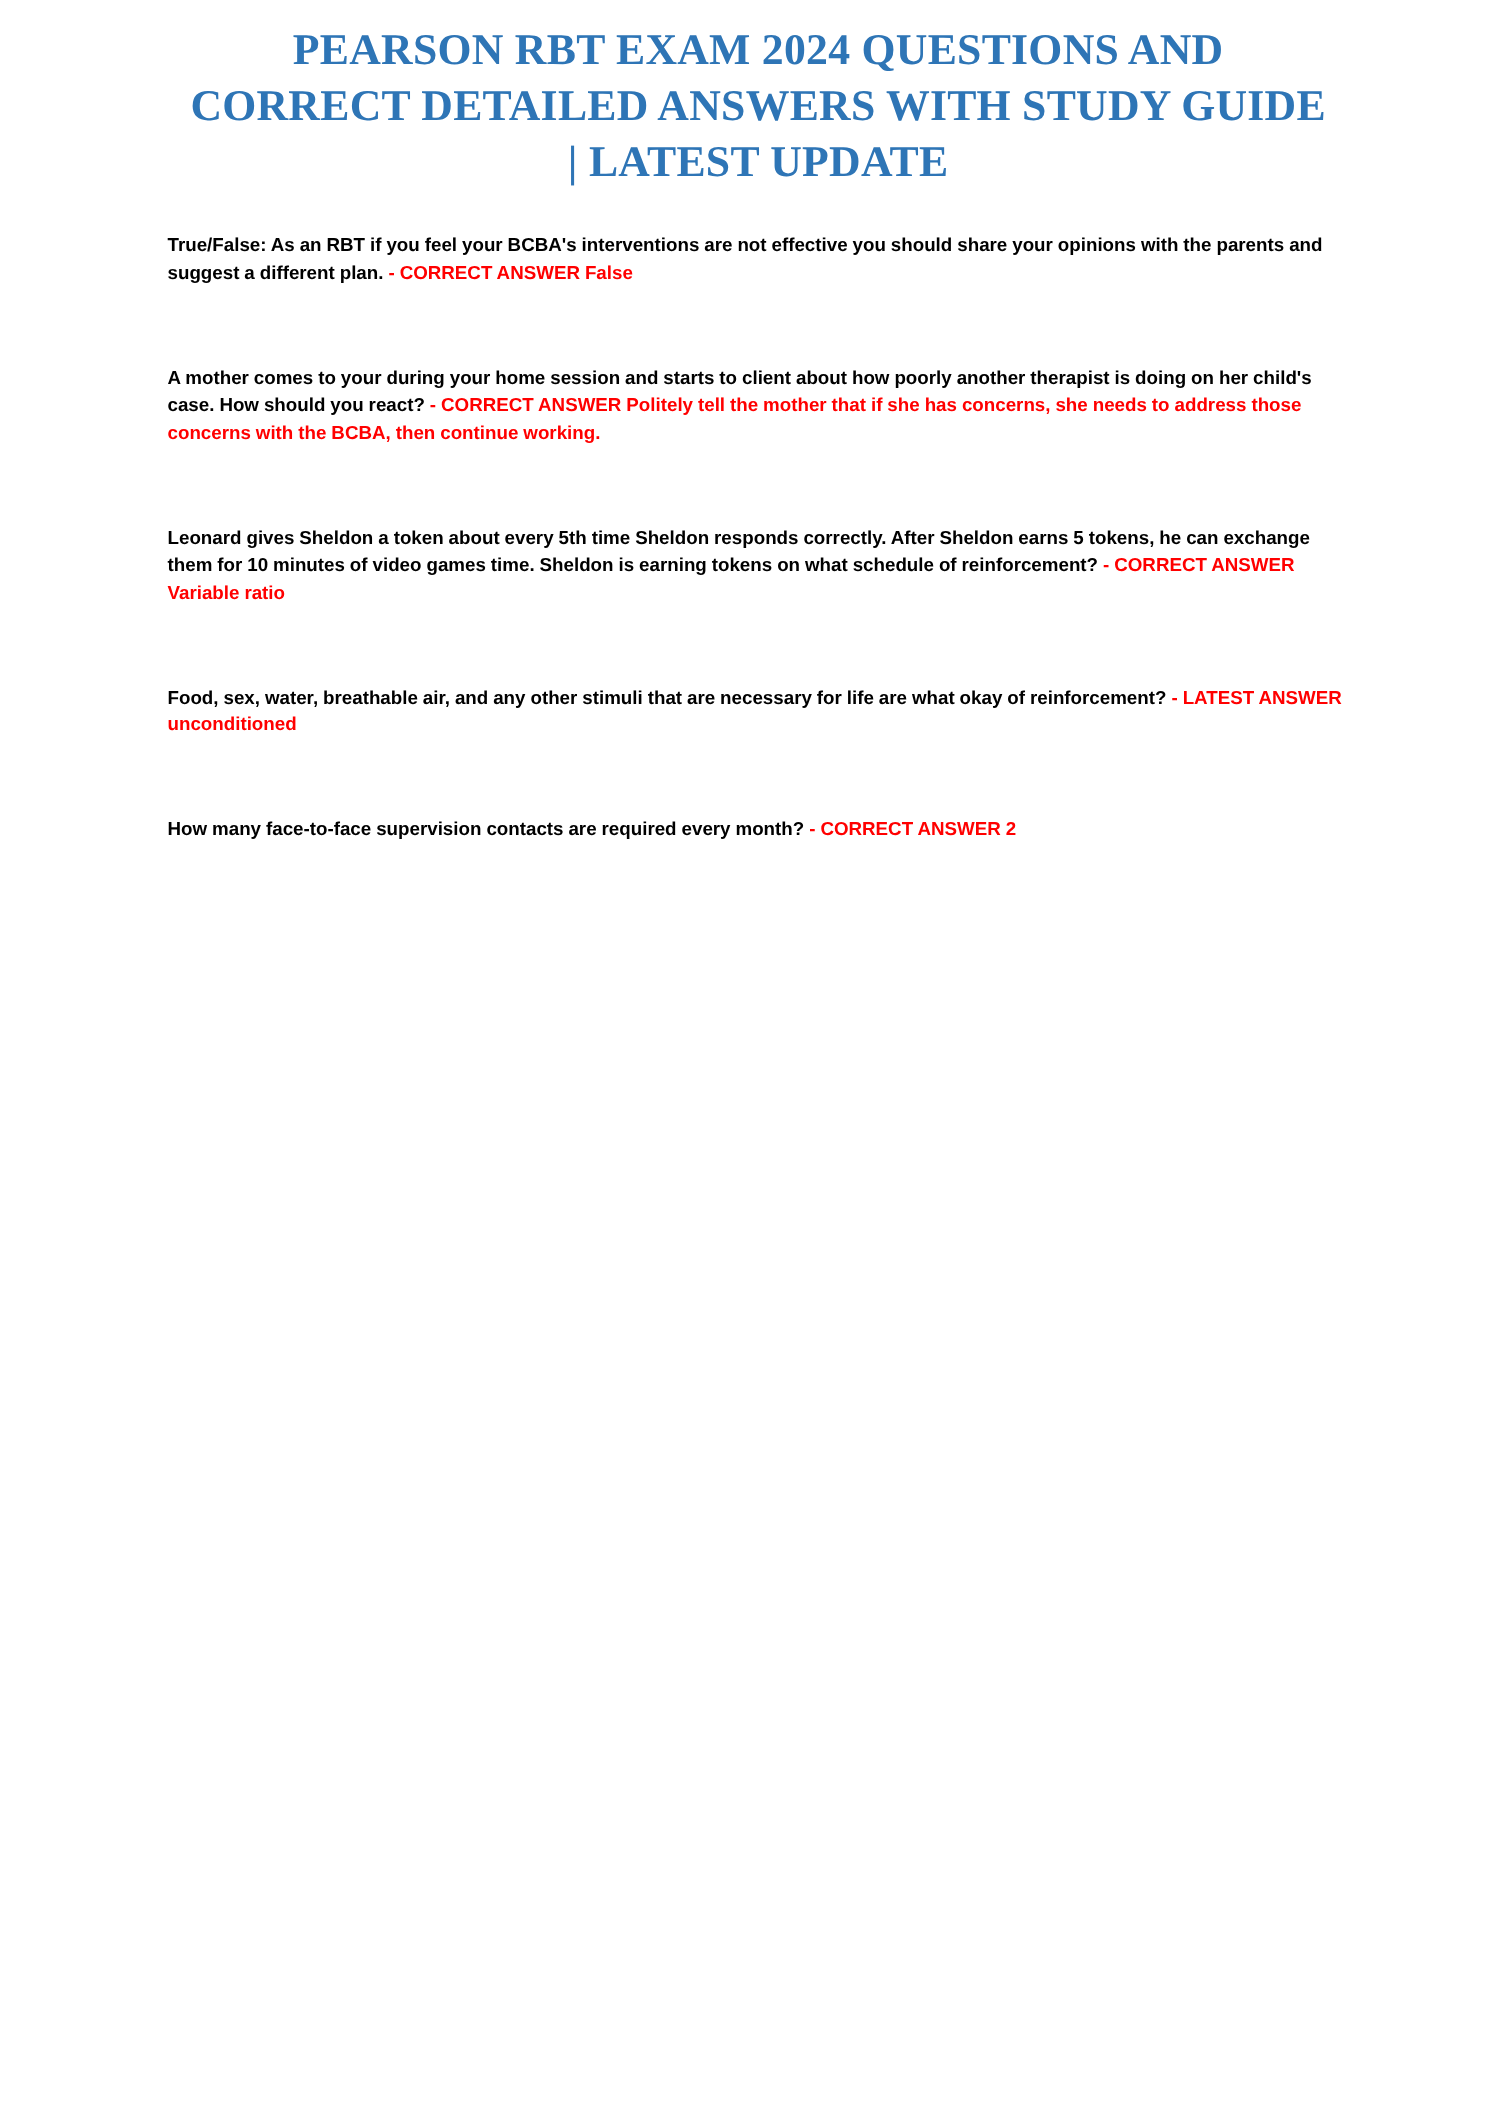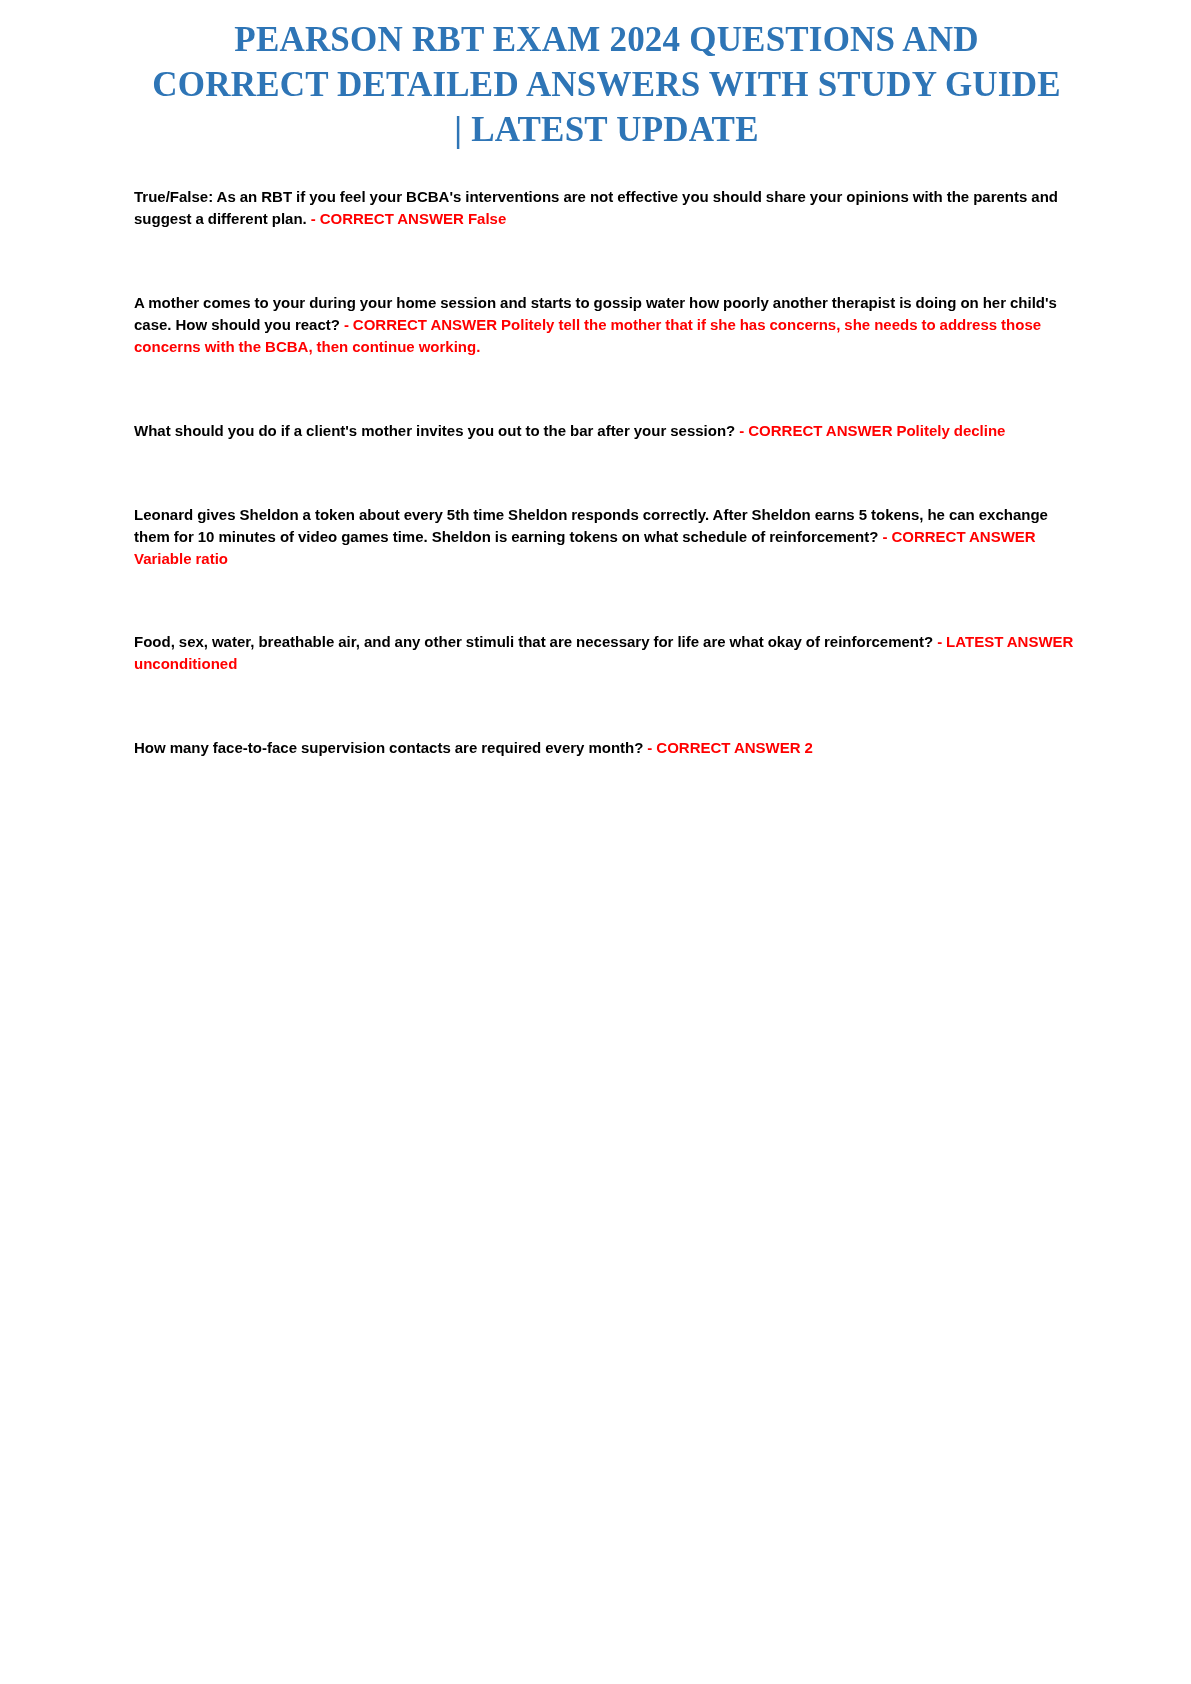--- a/index.html
+++ b/index.html
@@ -64,26 +64,23 @@
 
   <h1 class="doc-title">PEARSON RBT EXAM 2024 QUESTIONS AND CORRECT DETAILED ANSWERS WITH STUDY GUIDE | LATEST UPDATE</h1>
 
   <div class="qa-list">
 
     <p class="qa-item">
       <span class="q-text">True/False: As an RBT if you feel your BCBA's interventions are not effective you should share your opinions with the parents and suggest a different plan.</span><span class="sep"> - </span><span class="a-text">CORRECT ANSWER False</span>
     </p>
 
     <p class="qa-item">
-      <span class="q-text">A mother comes to your during your home session and starts to gossip water how poorly another therapist is doing on her child's case. How should you react?</span><span class="sep"> -  </span><span class="a-text">CORRECT ANSWER Politely tell the mother that if she has concerns, she needs to address those concerns with the BCBA, then continue working.</span>
+      <span class="q-text">A mother comes to your during your home session and starts to client about how poorly another therapist is doing on her child's case. How should you react?</span><span class="sep"> -  </span><span class="a-text">CORRECT ANSWER Politely tell the mother that if she has concerns, she needs to address those concerns with the BCBA, then continue working.</span>
     </p>
 
-    <p class="qa-item">
-      <span class="q-text">What should you do if a client's mother invites you out to the bar after your session?</span><span class="sep"> - </span><span class="a-text">CORRECT ANSWER Politely decline</span>
-    </p>
 
 
 
     <p class="qa-item">
       <span class="q-text">Leonard gives Sheldon a token about every 5th time Sheldon responds correctly. After Sheldon earns 5 tokens, he can exchange them for 10 minutes of video games time. Sheldon is earning tokens on what schedule of reinforcement?</span><span class="sep"> - </span><span class="a-text">CORRECT ANSWER Variable ratio</span>
     </p>
 
     <p class="qa-item">
       <span class="q-text">Food, sex, water, breathable air, and any other stimuli that are necessary for life are what okay of reinforcement?</span><span class="sep"> - </span><span class="a-text">LATEST ANSWER unconditioned</span>
     </p>

